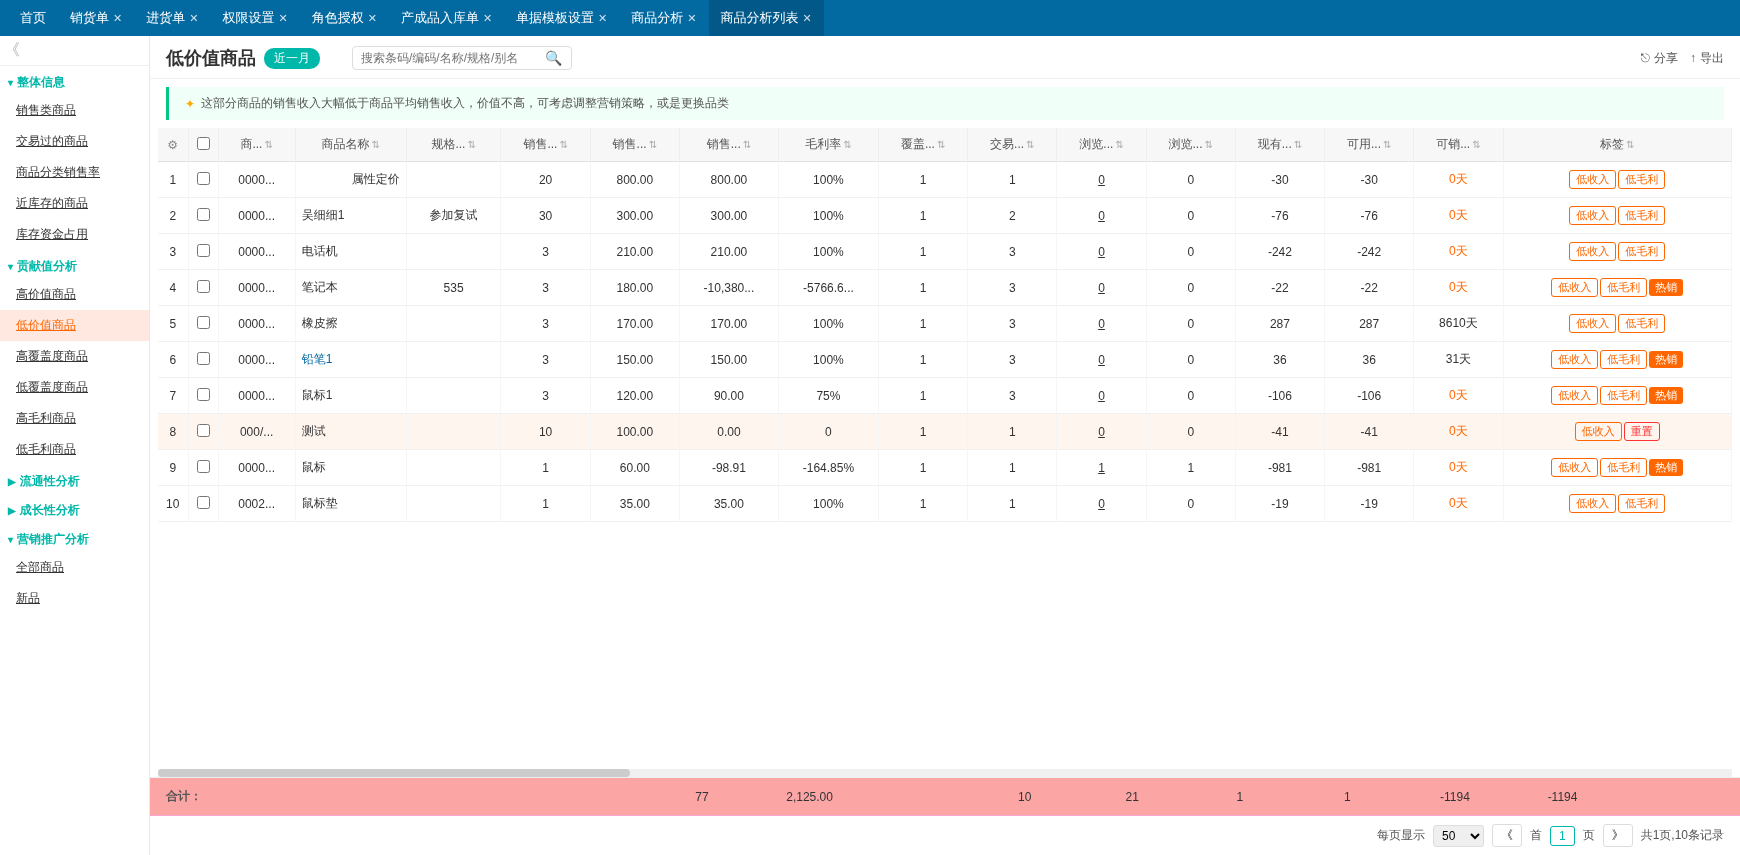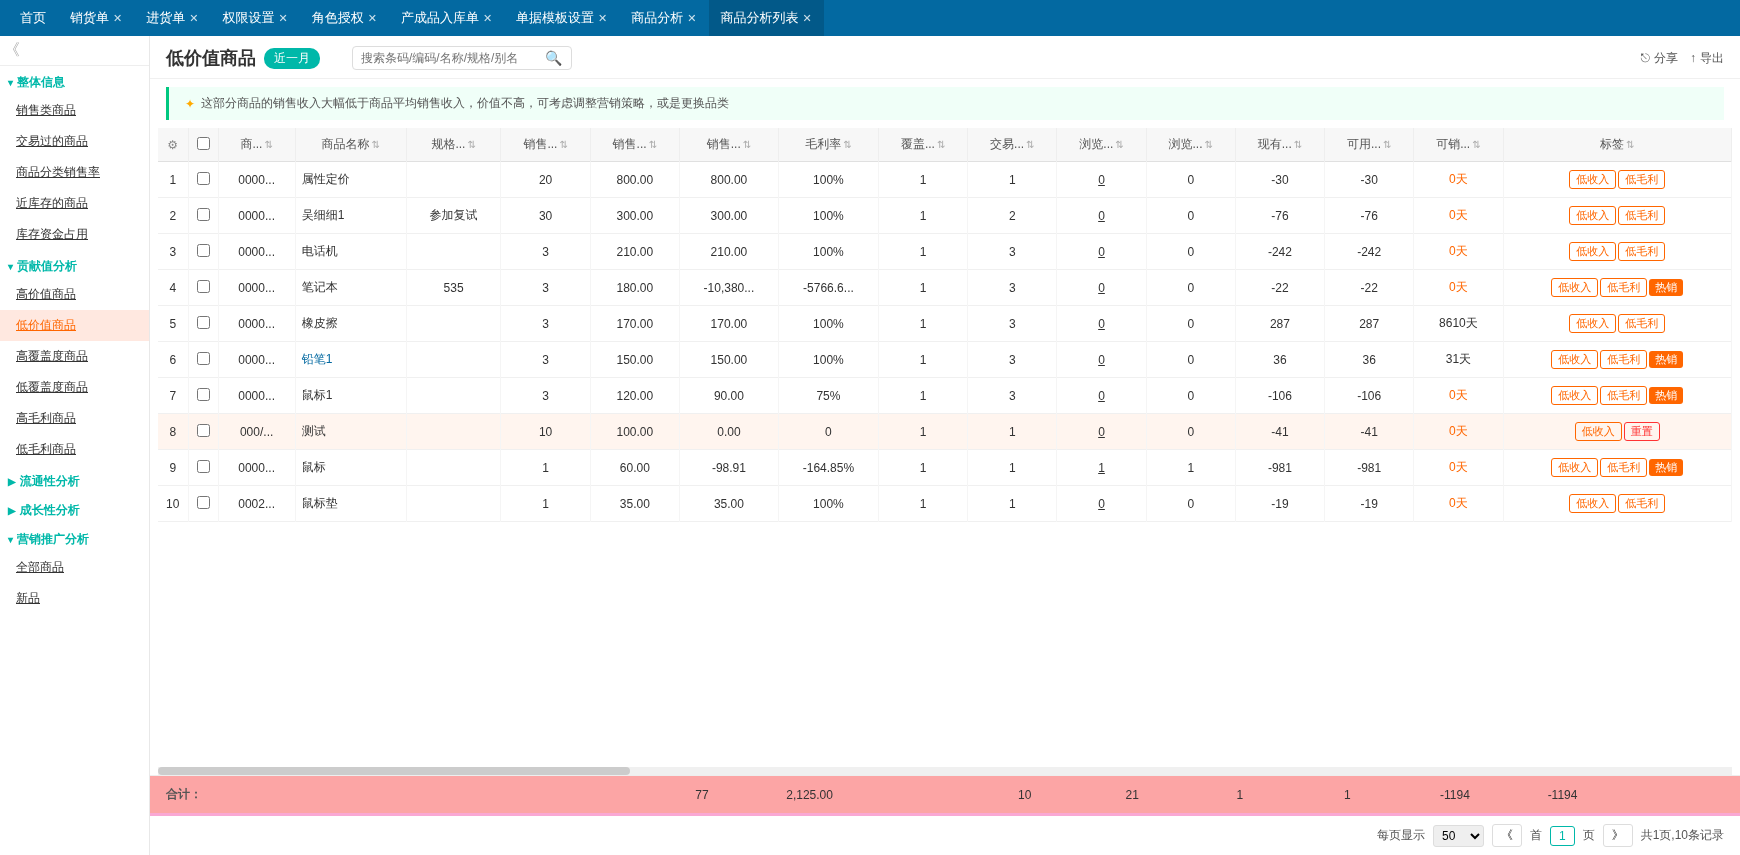--- a/index.html
+++ b/index.html
@@ -175,21 +175,21 @@
       align-items: center;
       gap: 16px;
       font-size: 12px;
       color: #333;
     }
     .footer-label { font-weight: bold; color: #555; }
     .footer-cell { min-width: 60px; text-align: center; }
 
     
     .pagination {
-      border-top: 3px solid #f9a8d4;
+      border-top: 1px solid #f9a8d4;
       padding: 8px 16px;
       display: flex;
       align-items: center;
       justify-content: flex-end;
       gap: 8px;
       background: #fff;
       color: #555;
     }
     .page-btn {
       padding: 2px 8px;
@@ -347,21 +347,21 @@
               <th>可用...<span class="sort-icon">⇅</span></th>
               <th>可销...<span class="sort-icon">⇅</span></th>
               <th>标签<span class="sort-icon">⇅</span></th>
             </tr>
           </thead>
           <tbody id="table-body">
           <tr>
       <td>1</td>
       <td><input type="checkbox" style=""></td>
       <td>0000...</td>
-      <td style="text-align:left;cursor:pointer;color:#333;">属性定价</td>
+      <td style="text-align:right;cursor:pointer;color:#333;">属性定价</td>
       <td></td>
       <td>20</td>
       <td>800.00</td>
       <td>800.00</td>
       <td>100%</td>
       <td>1</td>
       <td>1</td>
       <td><span class="zero-val">0</span></td>
       <td>0</td>
       <td>-30</td>

